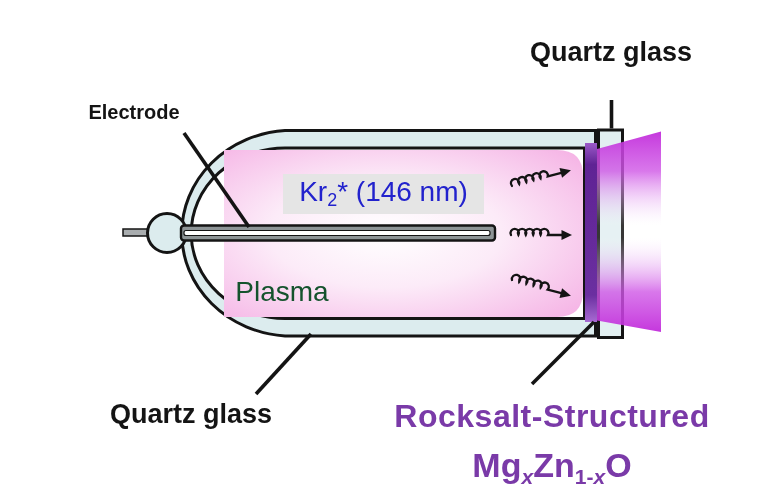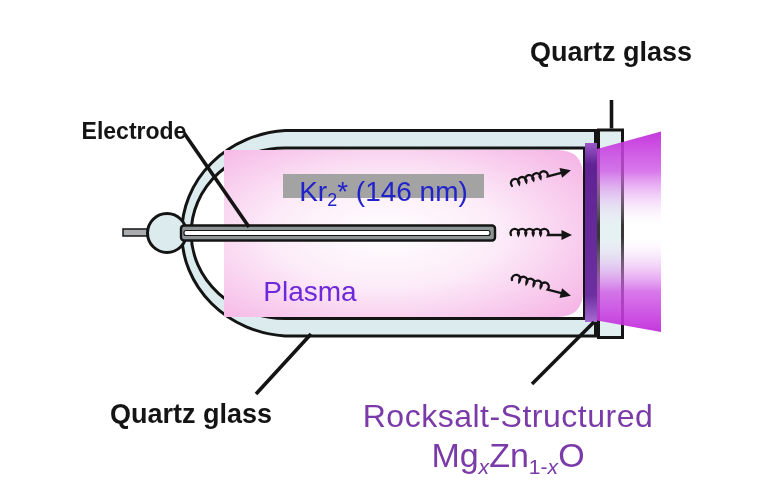--- a/index.html
+++ b/index.html
@@ -4,42 +4,42 @@
 <style>
   html,body { margin:0; padding:0; background:#ffffff; }
   .canvas {
     position:relative; width:776px; height:495px; background:#ffffff;
     font-family:"Liberation Sans", sans-serif; overflow:hidden;
   }
   .canvas svg { position:absolute; left:0; top:0; }
 
   .label { position:absolute; color:#141414; font-weight:bold; text-align:left; }
 
-  #electrode-label { left:134px; top:118px; transform:translateX(-50%); font-size:23px; white-space:nowrap; }
+  #electrode-label { left:134px; top:101px; transform:translateX(-50%); font-size:20px; white-space:nowrap; }
   #substrate-label { left:611px; top:37px;  transform:translateX(-50%); font-size:27px; line-height:30px; white-space:nowrap; }
   #tube-label      { left:191px; top:399px; transform:translateX(-50%); font-size:27px; line-height:30px; white-space:nowrap; }
 
   #plasma-label {
     left:282px; top:276px; transform:translateX(-50%);
-    font-size:28px; font-weight:normal; color:#6d28d9; white-space:nowrap;margin-left:28px;
+    font-size:28px; font-weight:normal; color:#14532d; white-space:nowrap;
   }
 
   #kr-label {
-    left:283px; top:174px; width:201px; height:24px;
-    background:#a3a3a3; color:#2222cd; font-size:28px; font-weight:normal;
+    left:283px; top:174px; width:201px; height:40px;
+    background:#e5e5e5; color:#2222cd; font-size:28px; font-weight:normal;
     text-align:center; line-height:35px; white-space:nowrap;
   }
   #kr-label sub { font-size:64%; vertical-align:-0.28em; line-height:0; }
 
   #rocksalt-label {
-    left:508px; top:398px; transform:translateX(-50%);
-    color:#7a3aa8; font-weight:normal; text-align:center; white-space:nowrap;
+    left:552px; top:398px; transform:translateX(-50%);
+    color:#7a3aa8; font-weight:bold; text-align:center; white-space:nowrap;
   }
   #rocksalt-label .line1 { font-size:32px; letter-spacing:0.5px; }
-  #rocksalt-label .line2 { font-size:34px; margin-top:1px; }
+  #rocksalt-label .line2 { font-size:34px; margin-top:11px; }
   #rocksalt-label sub { font-size:62%; vertical-align:-0.32em; line-height:0; }
   #rocksalt-label sub i { font-style:italic; }
 </style>
 </head>
 <body>
 
 <div class="canvas">
 
   <svg width="776" height="495" viewBox="0 0 776 495">
     <defs>

